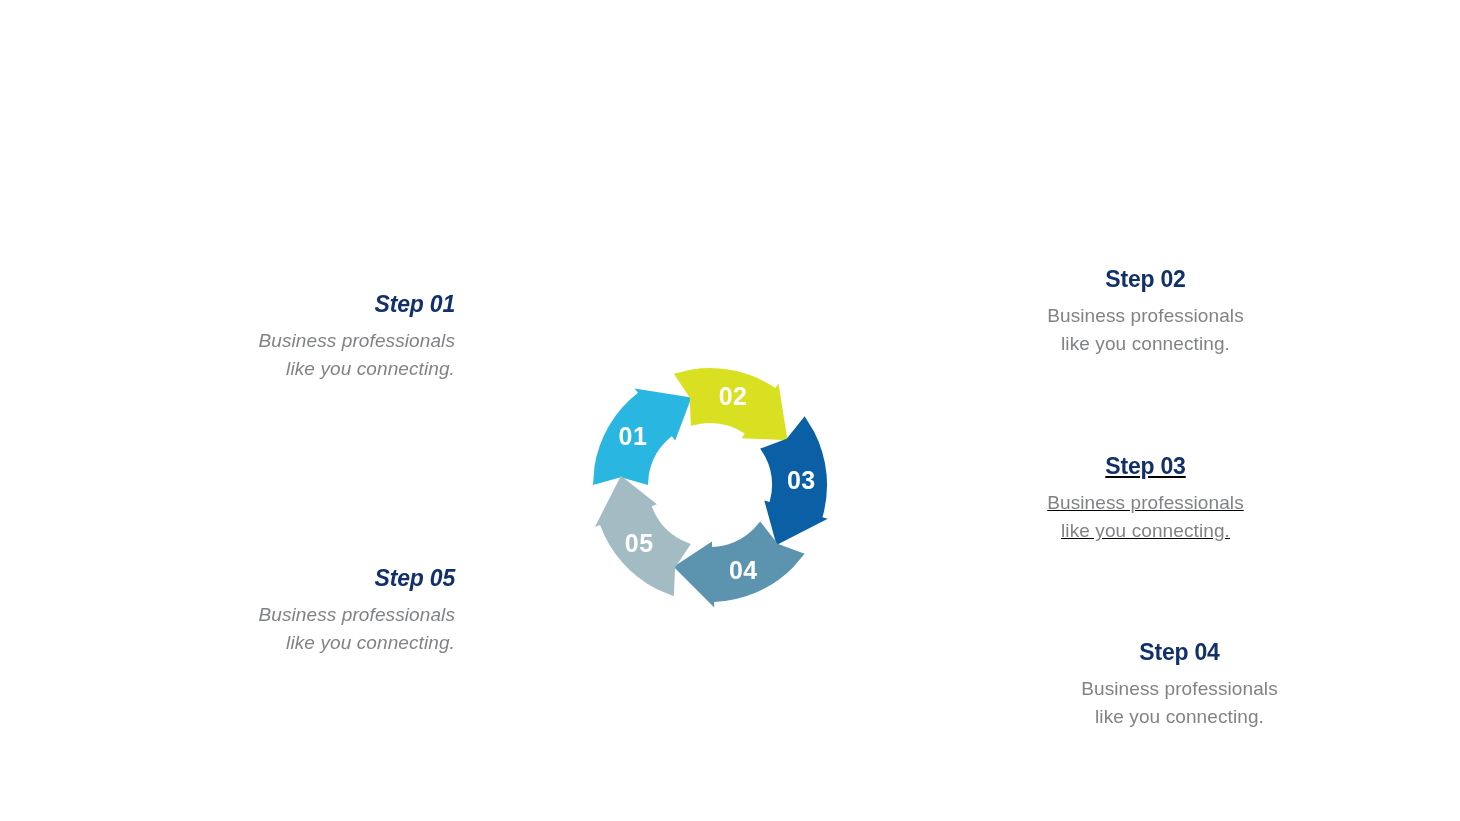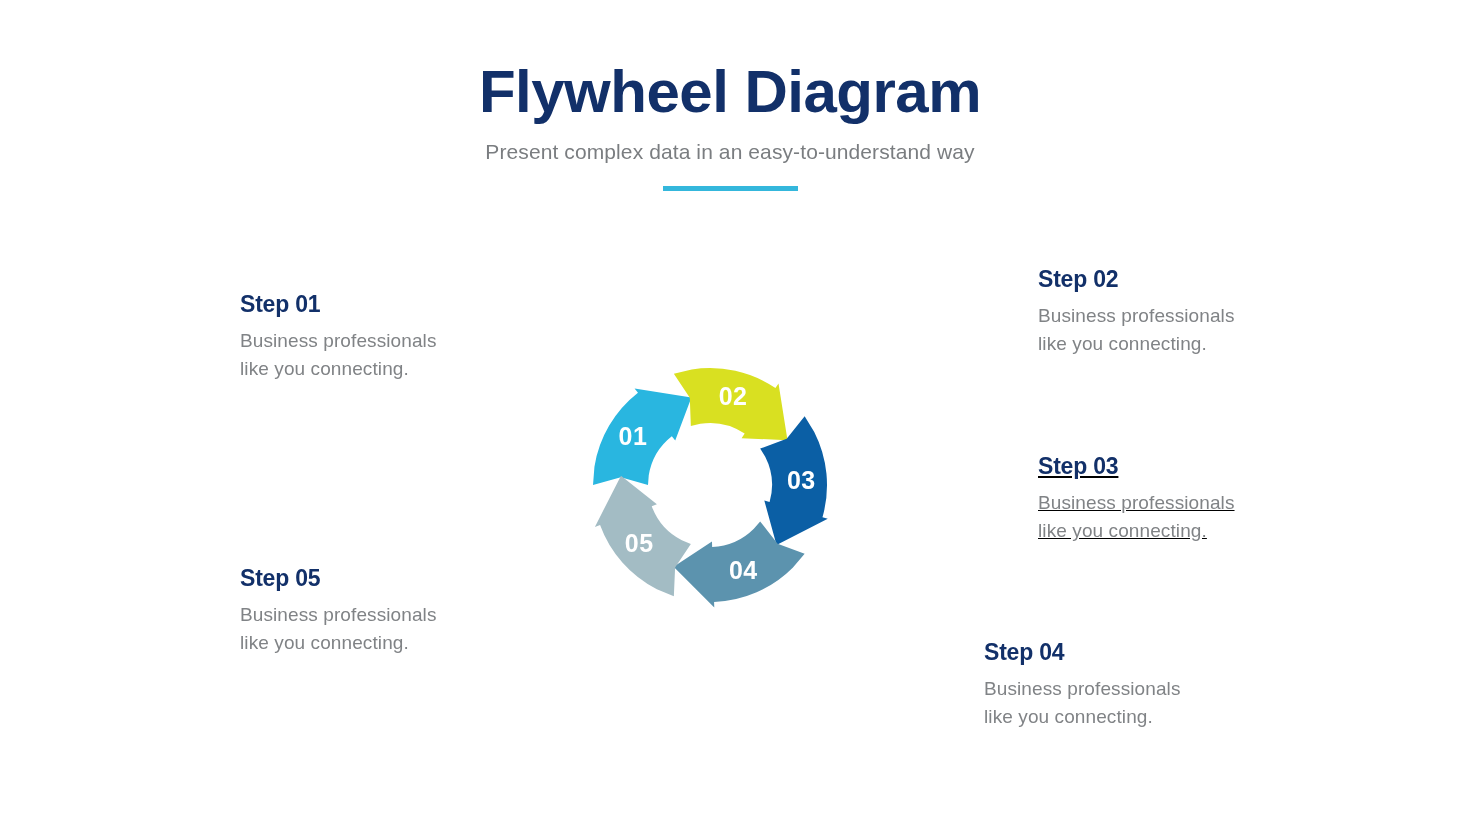--- a/index.html
+++ b/index.html
@@ -65,28 +65,28 @@
     letter-spacing: -0.2px;
   }
   .step-body {
     font-size: 19px;
     color: #808386;
     line-height: 1.52;
     margin: 0;
     letter-spacing: 0.1px;
   }
 
-  .step-left  { text-align: left; }
-  .step-right { text-align: left; }
+  .step-left  { text-align: right; font-style: italic; }
+  .step-right { text-align: center; }
 
   #step-01 { left: 240px; top: 291px; }
   #step-05 { left: 240px; top: 565px; }
   #step-02 { left: 1038px; top: 266px; }
   #step-03 { left: 1038px; top: 453px; text-decoration: underline; }
-  #step-04 { left: 984px; top: 639px; }
+  #step-04 { left: 1072px; top: 639px; }
 
   
   .wheel-wrap {
     position: absolute;
     left: 460px;
     top: 235px;
     width: 500px;
     height: 500px;
   }
   .wheel-svg {
@@ -102,25 +102,20 @@
     text-anchor: middle;
     dominant-baseline: central;
     letter-spacing: 0.5px;
   }
 </style>
 </head>
 <body>
 
 <div class="slide">
 
-  <div class="header">
-    <h1 class="title">Flywheel Diagram</h1>
-    <p class="subtitle">Present complex data in an easy-to-understand way</p>
-    <div class="accent-rule"></div>
-  </div>
 
   <div class="step-block step-left" id="step-01">
     <div class="step-title">Step 01</div>
     <div class="step-body">Business professionals like you connecting.</div>
   </div>
 
   <div class="step-block step-left" id="step-05">
     <div class="step-title">Step 05</div>
     <div class="step-body">Business professionals like you connecting.</div>
   </div>

